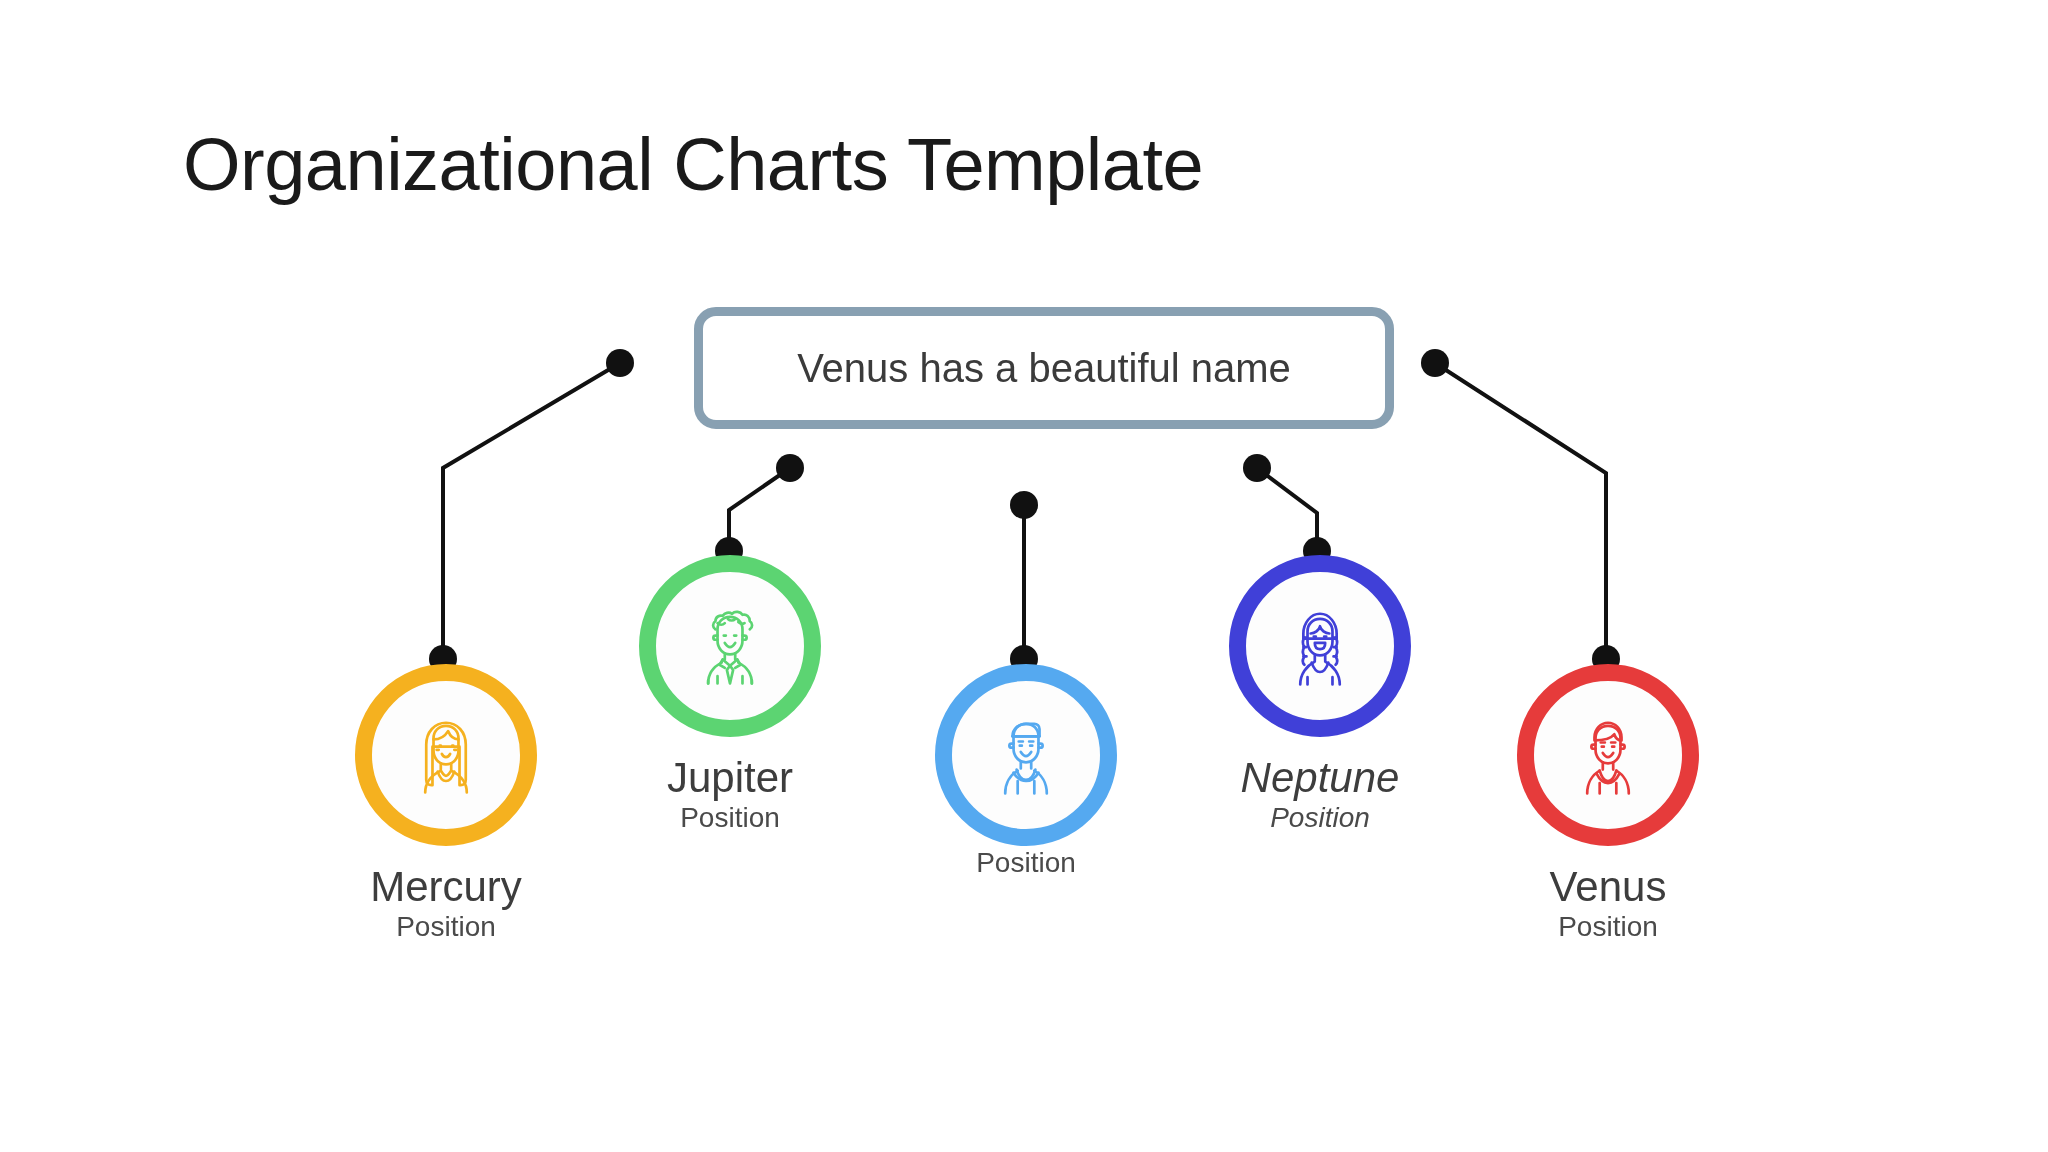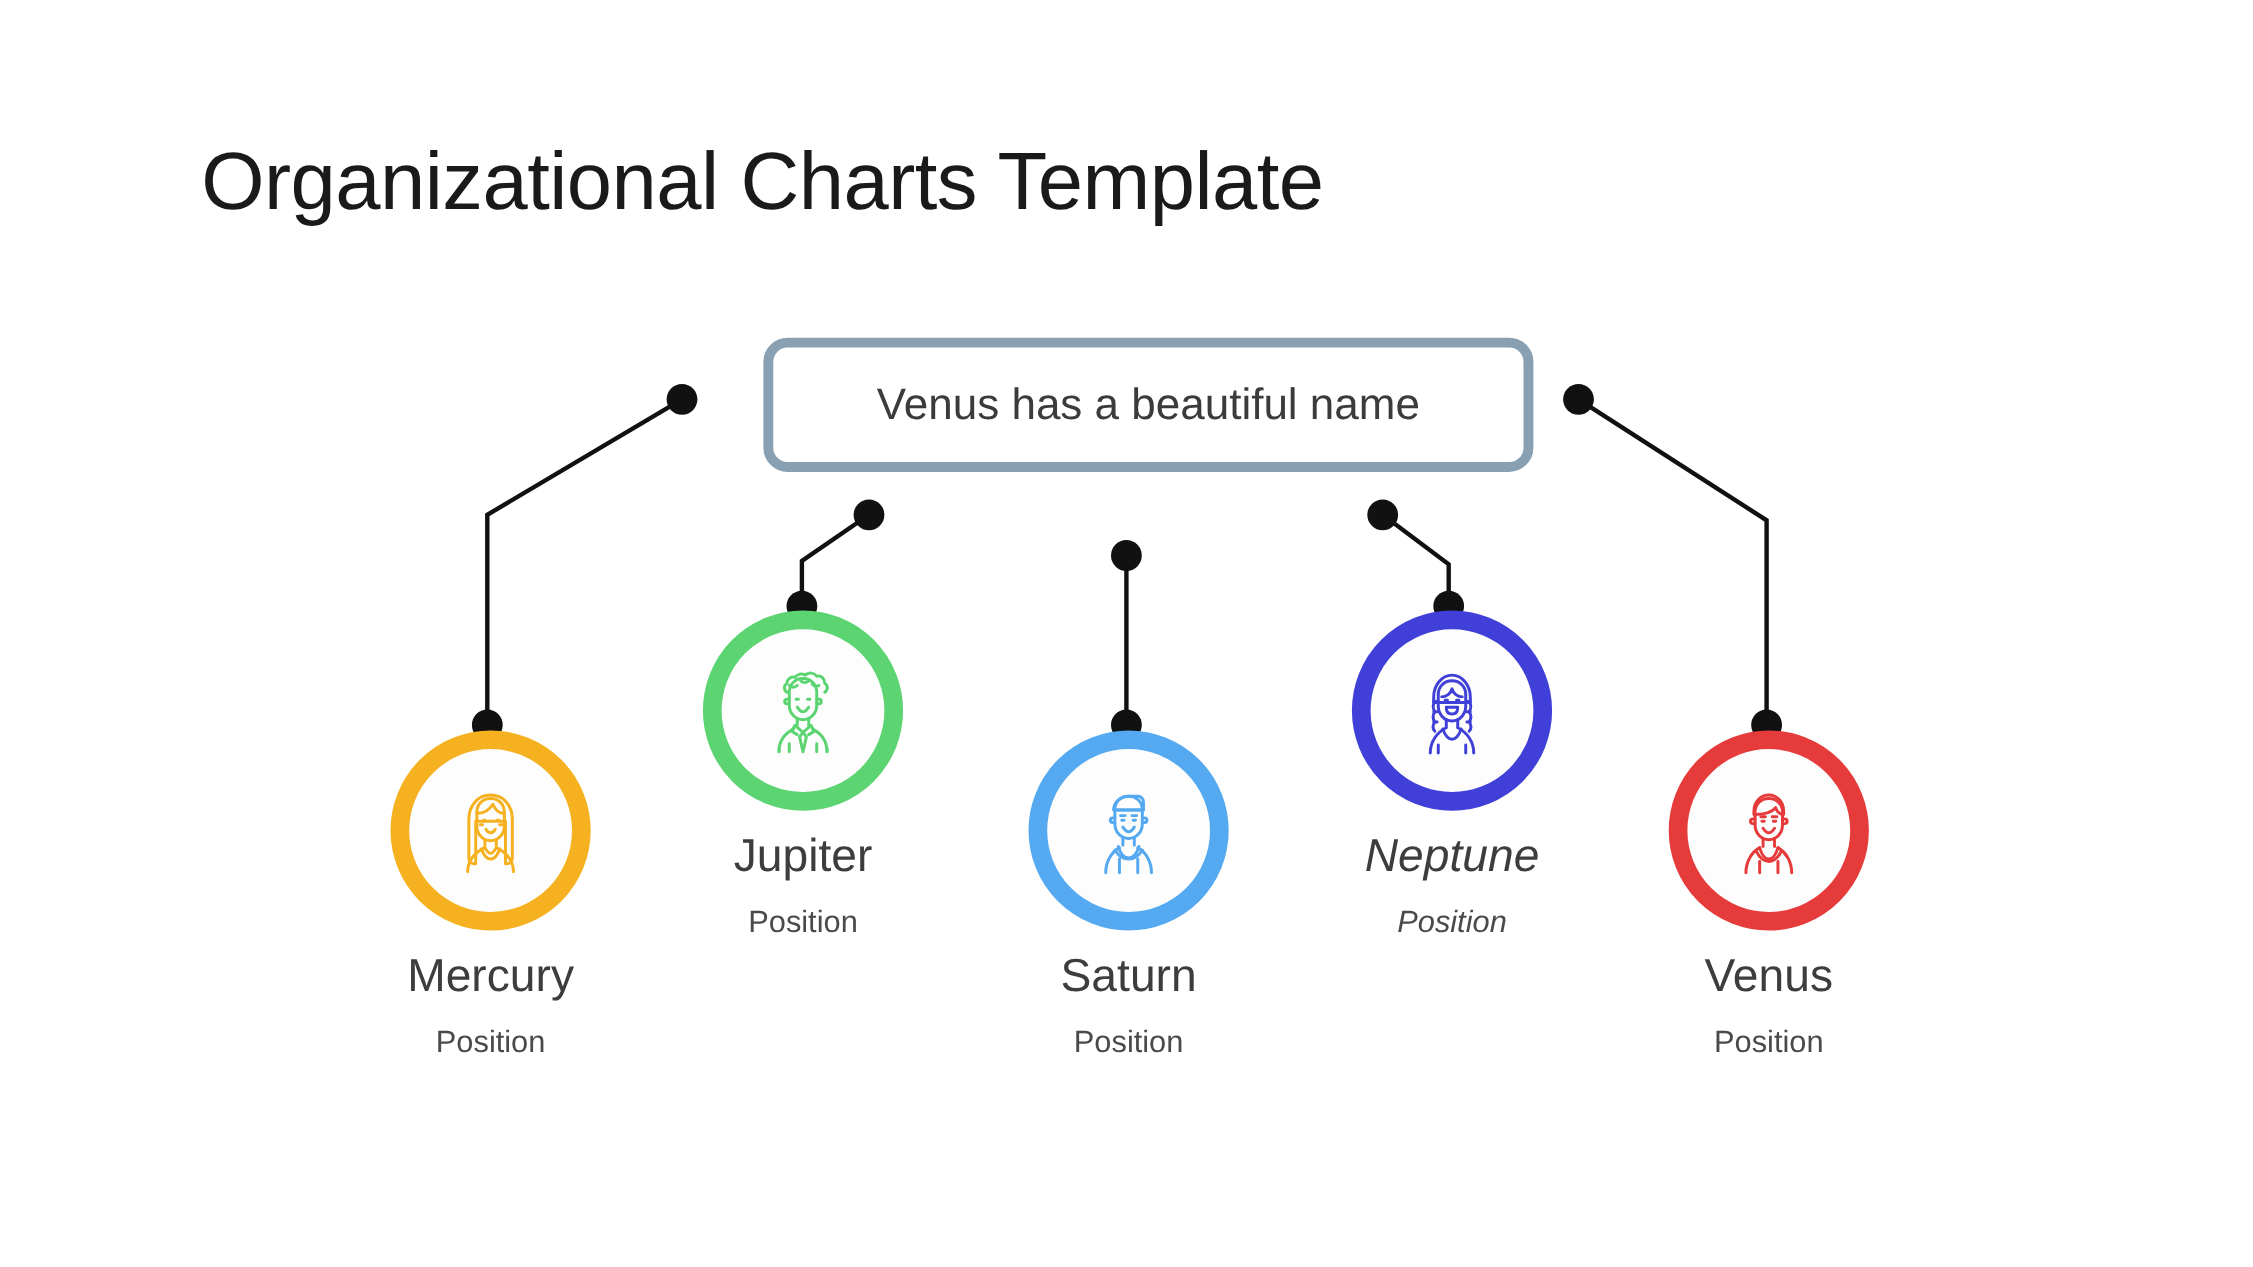--- a/index.html
+++ b/index.html
@@ -90,21 +90,21 @@
   }
   .person-name {
     margin-top: 18px;
     font-size: 42px;
     color: #3d3d3d;
     font-weight: 400;
     line-height: 1.1;
     white-space: nowrap;
   }
   .person-position {
-    margin-top: 22px;
+    margin-top: 2px;
     font-size: 28px;
     color: #4a4a4a;
     font-weight: 400;
     line-height: 1.1;
     white-space: nowrap;
   }
 
   
   #person-mercury { left: 256px;  top: 664px; }
   #person-jupiter { left: 540px;  top: 555px; }
@@ -230,21 +230,20 @@
           <path d="M45 56v7M55 56v7"></path>
 
           <path d="M41 64c2 7 5 10 9 10s7-3 9-10"></path>
           <path d="M38 67c3 5 7 8 12 8s9-3 12-8"></path>
 
           <path d="M30 87c0-10 5-18 12-22M70 87c0-10-5-18-12-22"></path>
           <path d="M42 75v12M58 75v12"></path>
         </g>
       </svg>
     </div>
-    <div class="person-name">Saturn</div>
     <div class="person-position">Position</div>
   </div>
 
   <div class="person" id="person-neptune">
     <div class="avatar-ring" style="border-color: rgb(64, 64, 216);">
       <svg viewBox="0 0 100 100" fill="none" stroke-width="2.6" stroke-linecap="round" stroke-linejoin="round">
         <g class="av-stroke" stroke="#4040D8">
 
           <path d="M34 38c0-10 7-19 16-19s16 9 16 19v5H34z"></path>
 

